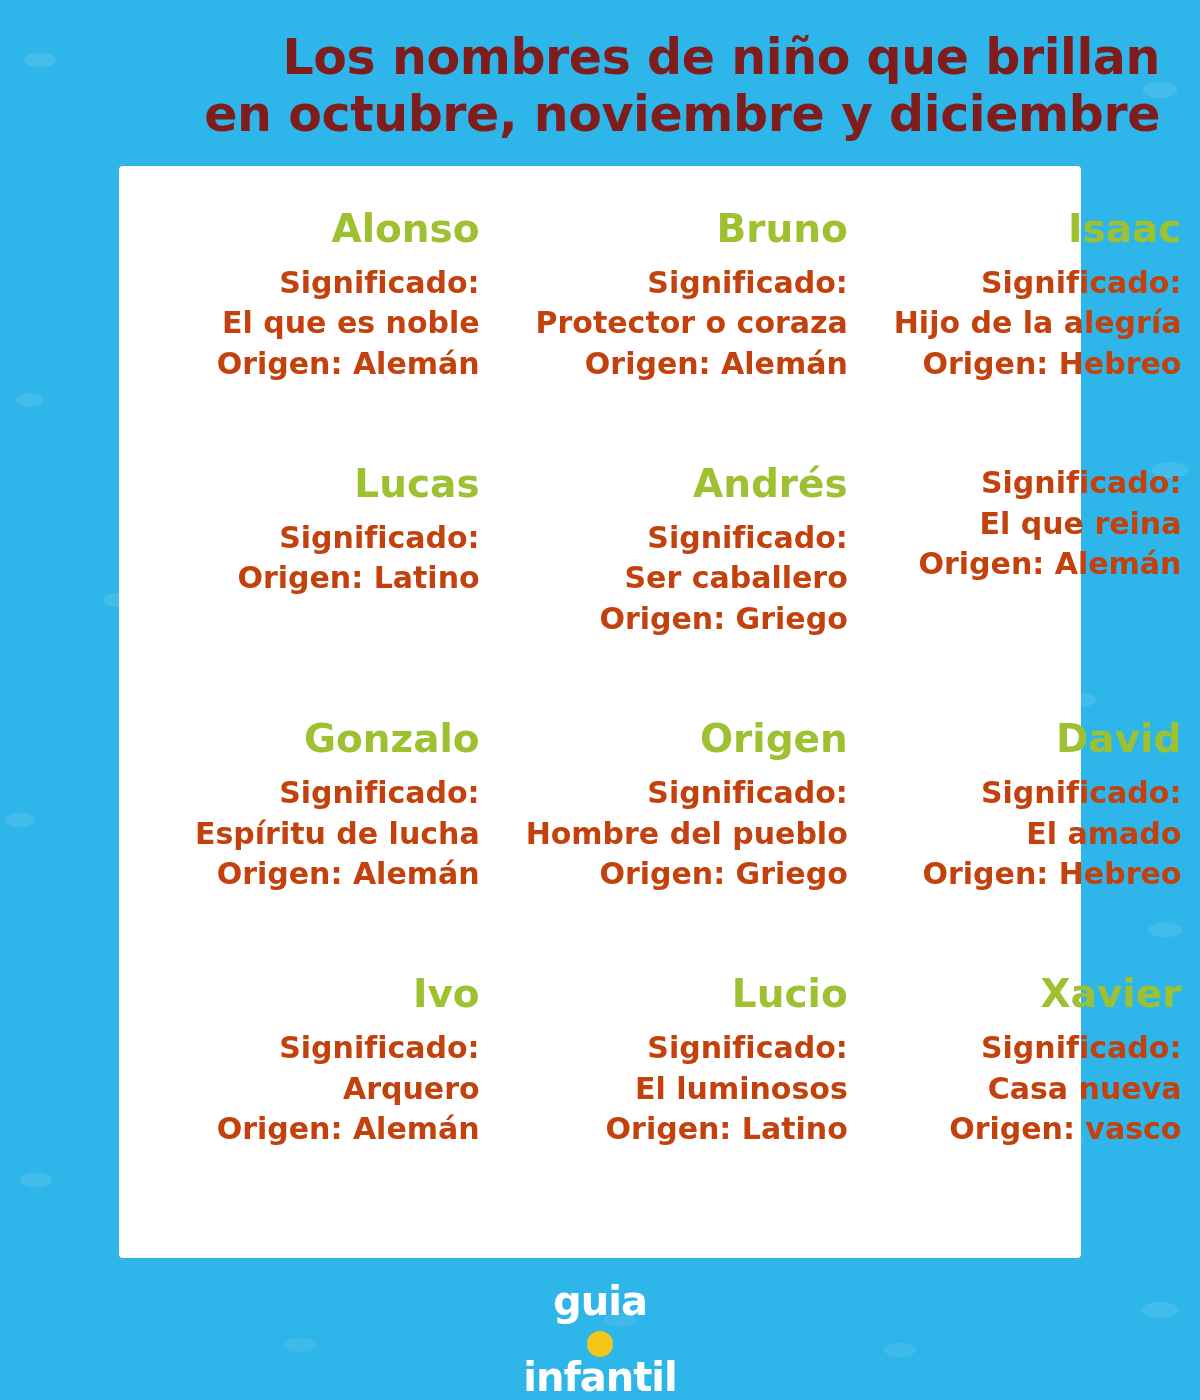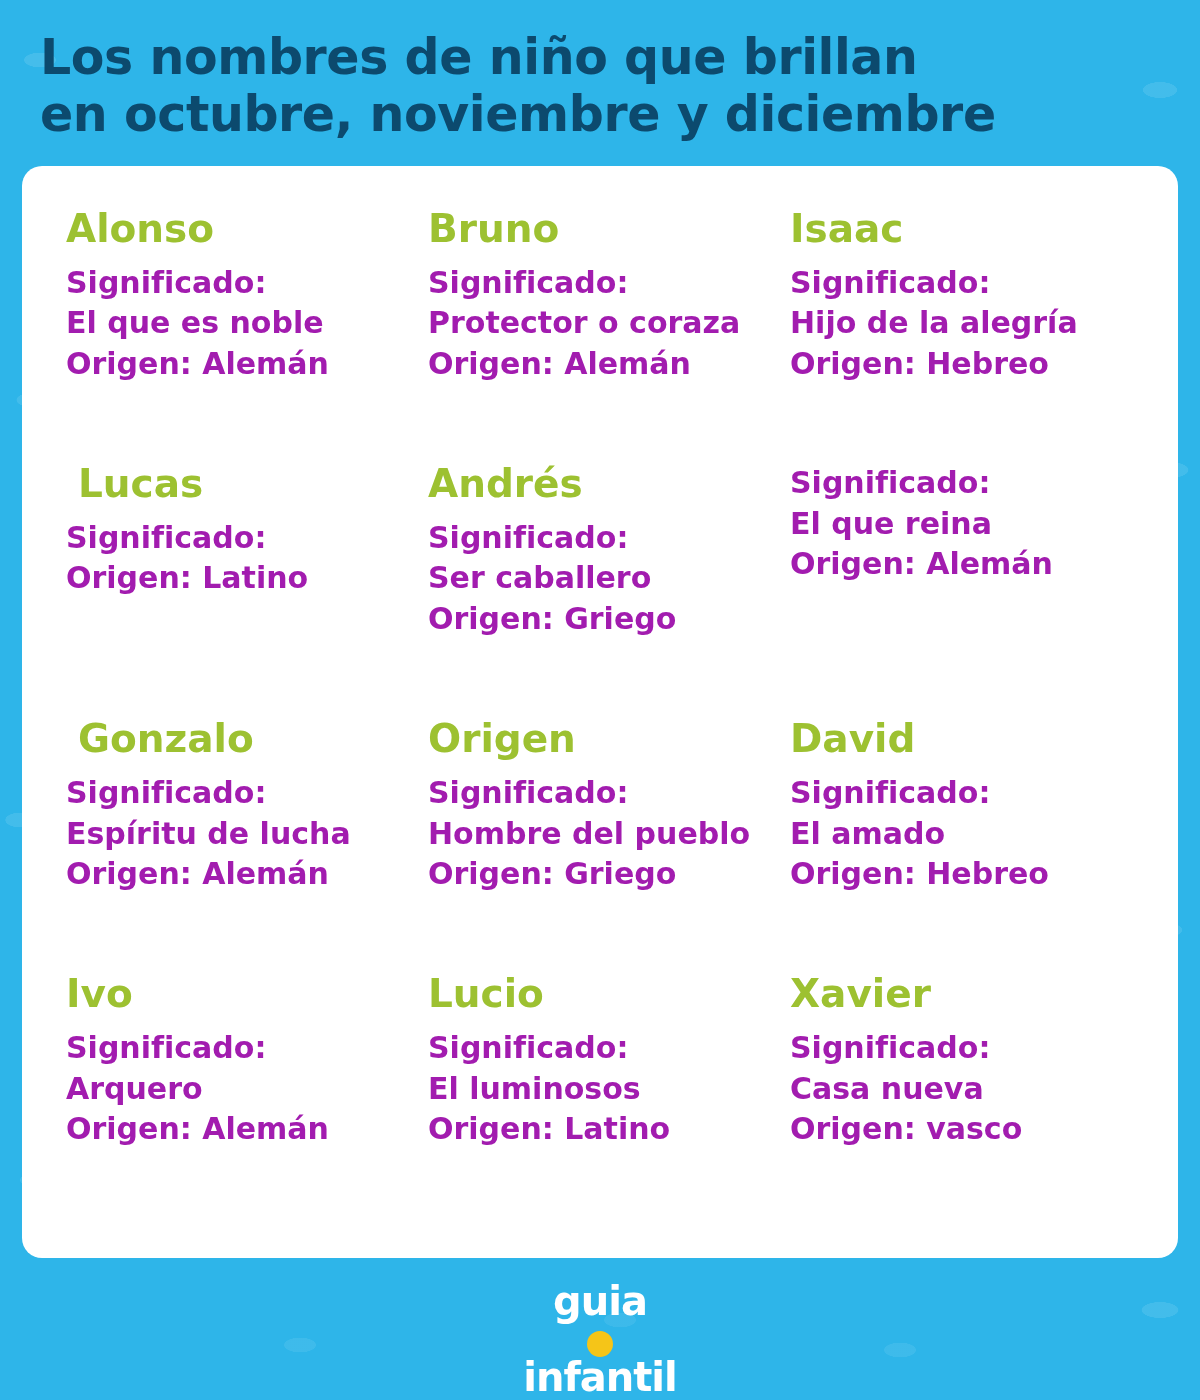--- a/index.html
+++ b/index.html
@@ -46,37 +46,38 @@
     height: 1400px;
     box-sizing: border-box;
     display: flex;
     flex-direction: column;
     align-items: center;
   }
 
   .title {
     margin: 30px 0 0 0;
     width: 1120px;
-    text-align: left;
-    color: #0c4a6e;
+    text-align: right;
+    color: #7f1d1d;
     font-size: 49px;
     line-height: 1.16;
     font-weight: bold;
     letter-spacing: -0.4px;
     font-family: "DejaVu Sans", "Liberation Sans", sans-serif;
   }
 
   .card {
     margin-top: 22px;
-    width: 1156px;
+    width: 962px;
     height: 1113px;
     background: #ffffff;
-    border-radius: 20px;
+    border-radius: 4px;
     box-sizing: border-box;
     padding: 42px 40px 30px 40px;
+    text-align: right;
   }
 
   .grid {
     display: grid;
     grid-template-columns: repeat(3, 1fr);
     grid-template-rows: repeat(4, 1fr);
     column-gap: 10px;
     row-gap: 0px;
     height: 100%;
   }
@@ -89,25 +90,26 @@
     color: #9dc131;
     font-size: 39px;
     font-weight: bold;
     line-height: 1.1;
     margin-bottom: 12px;
     white-space: nowrap;
   }
   .name.indent { padding-left: 12px; }
 
   .detail {
-    color: #a21caf;
+    color: #c2410c;
     font-size: 30px;
     font-weight: bold;
     line-height: 1.36;
     white-space: nowrap;
+    margin-left: 32px;
   }
 
   .footer {
     margin-top: 20px;
     display: flex;
     align-items: center;
     justify-content: center;
     gap: 2px;
     flex-direction: column;
   }

